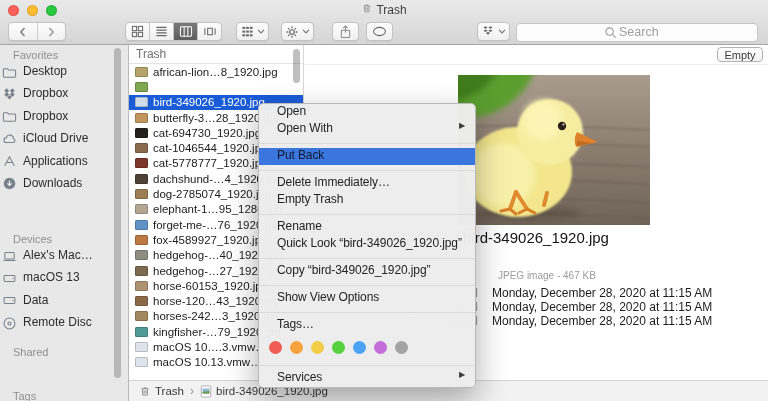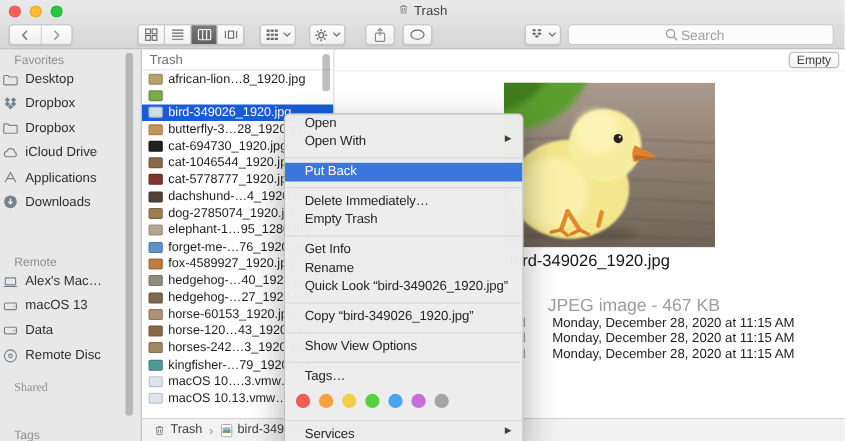--- a/index.html
+++ b/index.html
@@ -58,42 +58,42 @@
   .list-scroll{position:absolute;right:3px;top:4px;width:7px;height:34px;border-radius:3.5px;background:rgba(0,0,0,.25)}
 
   
   .preview{position:absolute;top:45px;left:305px;right:0;bottom:21px;background:#fff}
   .pv-line{position:absolute;top:19px;left:0;right:0;height:1px;background:#ececec}
   .empty-btn{position:absolute;top:2px;right:5px;width:46px;height:15px;border:1px solid #b3b3b3;
     border-radius:4px;background:linear-gradient(#fff,#f2f2f2);font-size:11px;color:#3c3c3c;
     display:flex;align-items:center;justify-content:center}
   .pv-img{position:absolute;left:153px;top:30px;width:192px;height:150px;overflow:hidden}
   .pv-name{position:absolute;left:158px;top:184px;font-size:15px;color:#151515;white-space:nowrap}
-  .pv-kind{position:absolute;left:193px;top:225px;font-size:16px;color:#9c9c9c}
+  .pv-kind{position:absolute;left:193px;top:225px;font-size:10px;color:#9c9c9c}
   .pv-details{position:absolute;left:0;top:241px;right:0}
   .pv-row{display:flex;height:14.2px;font-size:12px;align-items:center}
   .pv-row .lbl{width:173px;text-align:right;color:#9c9c9c;flex:none;white-space:nowrap}
-  .pv-row .val{margin-left:24px;color:#1d1d1d;white-space:nowrap}
+  .pv-row .val{margin-left:14px;color:#1d1d1d;white-space:nowrap}
 
   
   .pathbar{position:absolute;left:129px;right:0;bottom:0;height:21px;background:#f2f2f2;
     border-top:1px solid #d2d2d2;display:flex;align-items:center;padding-left:10px;gap:4px;
     font-size:11.5px;color:#3a3a3a;white-space:nowrap;overflow:hidden}
   .pb-sep{color:#999;font-size:12px;margin:0 2px}
   .pb-item{display:inline-flex;align-items:center;gap:4px}
   .pb-item .icn{display:inline-flex;align-items:center}
 
   
   .menu{position:absolute;left:258px;top:103px;width:218px;z-index:50;
     background:rgba(237,237,237,.98);border:1px solid #b9b9b9;border-radius:5px;
     box-shadow:0 12px 32px rgba(0,0,0,.33);overflow:hidden}
   .mi{height:17px;display:flex;align-items:flex-start;padding:0 6px 0 18px;font-size:12px;
     letter-spacing:-0.1px;color:#242424;white-space:nowrap;overflow:hidden}
   .mi .arrow{margin-left:auto;font-size:8px;color:#3c3c3c;padding-right:4px}
-  .mi.hl{color:#ffffff}
+  .mi.hl{color:#0f172a}
   .msep{height:1px;background:#dadada;margin:4.5px 0}
   .mdots{height:26px;display:flex;align-items:center;gap:8px;padding-left:10px}
   .mdot{width:13px;height:13px;border-radius:50%}
 </style>
 </head>
 <body>
 
 <div class="window">
 
   <div class="chrome">
@@ -268,21 +268,21 @@
           <span class="icn">
             <svg width="15" height="15" viewBox="0 0 16 16">
               <circle cx="8" cy="8" r="6.2" fill="#79818c"></circle>
               <path d="M8 4.8v5M5.8 7.8 8 10l2.2-2.2" stroke="#eceff2" stroke-width="1.3" fill="none"></path>
             </svg>
           </span>
           <span>Downloads</span>
         </div>
       </div>
       <div class="sb-section" style="top: 185px;">
-        <div class="sb-label">Remote</div>
+        <div class="sb-label">Devices</div>
         <div class="sb-item">
           <span class="icn">
             <svg width="15" height="15" viewBox="0 0 16 16" fill="none" stroke="#79818c" stroke-width="1.1">
               <rect x="3" y="3.8" width="10" height="6.8" rx=".8"></rect>
               <path d="M1.5 12.2h13"></path>
             </svg>
           </span>
           <span>Alex's Mac…</span>
         </div>
         <div class="sb-item">
@@ -306,21 +306,21 @@
         <div class="sb-item">
           <span class="icn">
             <svg width="15" height="15" viewBox="0 0 16 16" fill="none" stroke="#79818c" stroke-width="1.1">
               <circle cx="8" cy="8" r="5.8"></circle>
               <circle cx="8" cy="8" r="1.7"></circle>
             </svg>
           </span>
           <span>Remote Disc</span>
         </div>
       </div>
-      <div class="sb-section" style="top: 298px; font-family: Liberation Serif, serif;">
+      <div class="sb-section" style="top: 298px;">
         <div class="sb-label">Shared</div>
       </div>
       <div class="sb-section" style="top: 342px;">
         <div class="sb-label">Tags</div>
       </div>
     </aside>
 
   <div class="listcol">
     <div class="list-header">Trash</div>
     <div class="rows" id="rows">
@@ -512,23 +512,20 @@
       </div>
       <div class="msep"></div>
       <div class="mi">
         <span>Delete Immediately…</span>
       </div>
       <div class="mi">
         <span>Empty Trash</span>
       </div>
       <div class="msep"></div>
       <div class="mi">
-        <span>Get Info</span>
-      </div>
-      <div class="mi">
         <span>Rename</span>
       </div>
       <div class="mi">
         <span>Quick Look “bird-349026_1920.jpg”</span>
       </div>
       <div class="msep"></div>
       <div class="mi">
         <span>Copy “bird-349026_1920.jpg”</span>
       </div>
       <div class="msep"></div>

